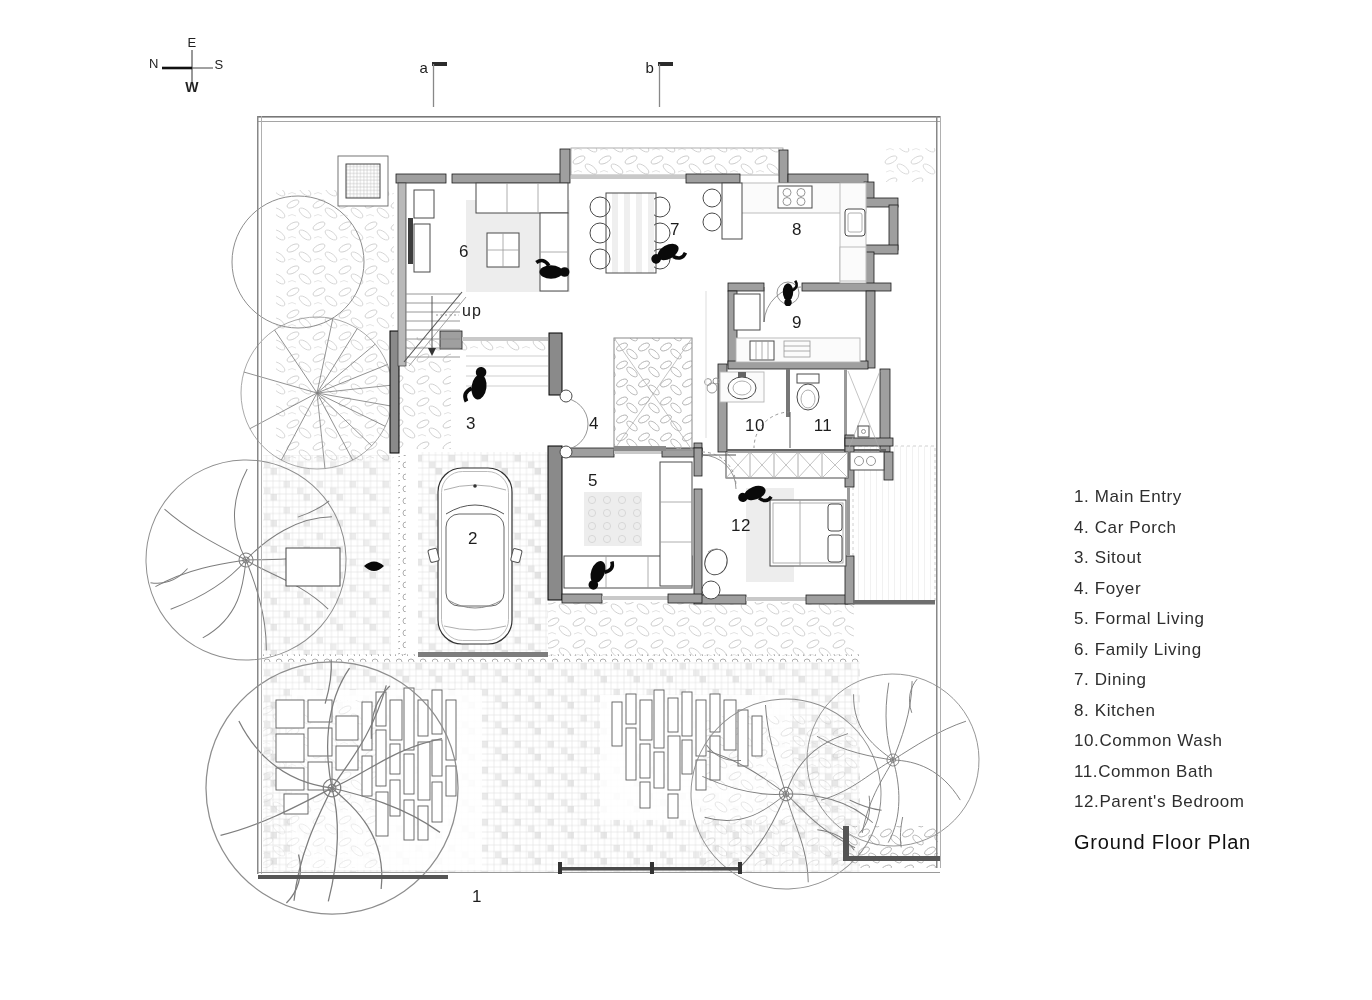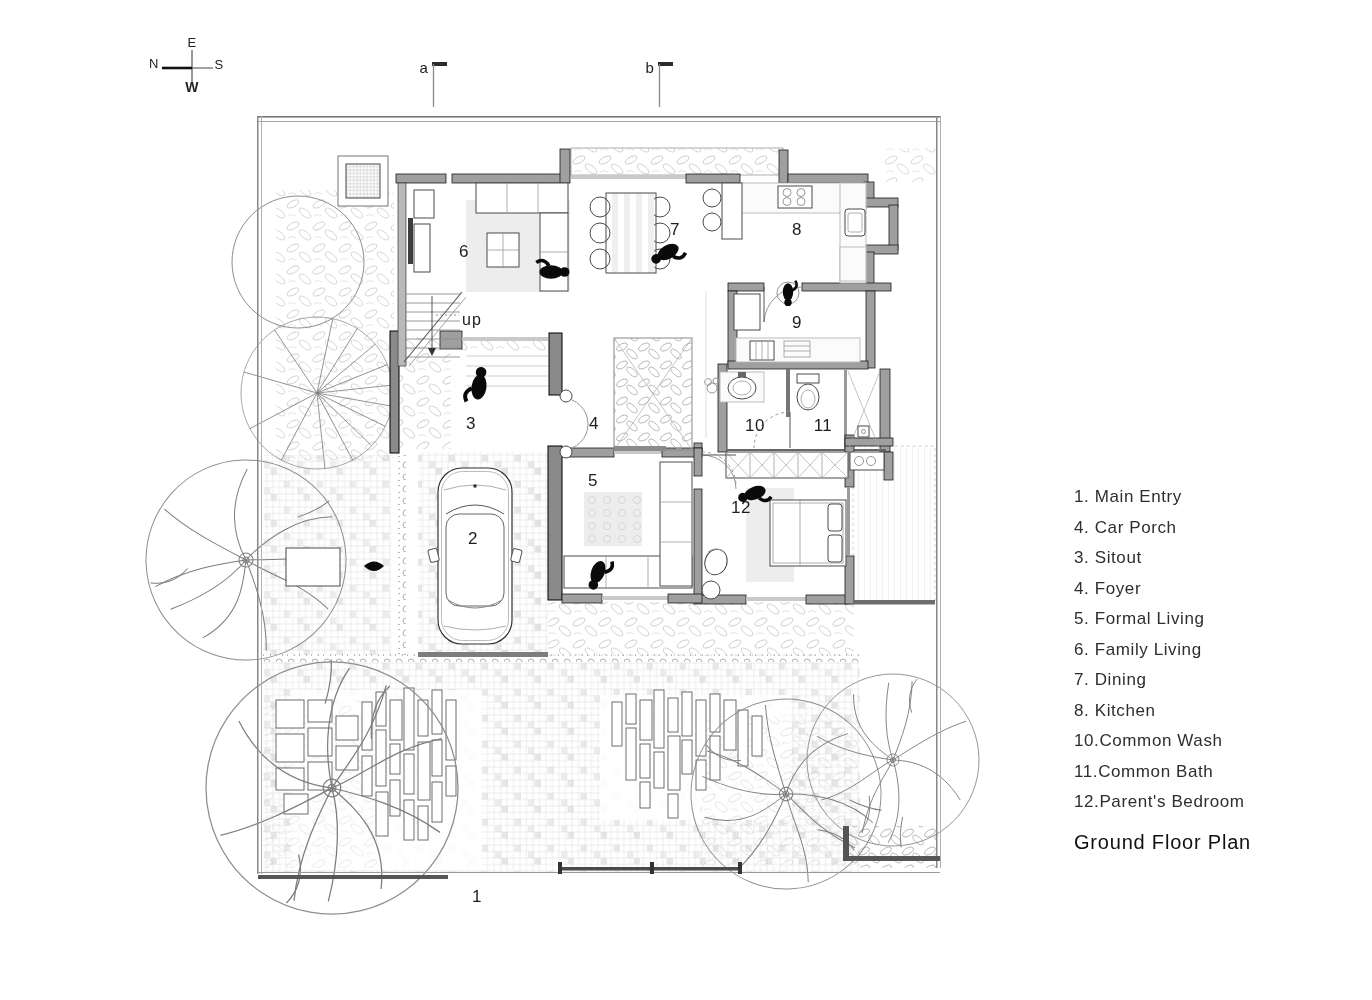--- a/index.html
+++ b/index.html
@@ -478,34 +478,34 @@
 </svg>
 
 <span class="lab cmp" style="left:192px;top:42px;">E</span>
 <span class="lab cmp" style="left:154px;top:63px;">N</span>
 <span class="lab cmp" style="left:219px;top:64px;">S</span>
 <span class="lab cmp b" style="left:192px;top:87px;">W</span>
 
 <span class="lab sm" style="left:424px;top:67px;">a</span>
 <span class="lab sm" style="left:650px;top:67px;">b</span>
 
-<span class="lab up" style="left:472px;top:320px;">up</span>
+<span class="lab up" style="left:472px;top:311px;">up</span>
 
 <span class="lab" style="left:477px;top:897px;">1</span>
 <span class="lab" style="left:473px;top:539px;">2</span>
 <span class="lab" style="left:471px;top:424px;">3</span>
 <span class="lab" style="left:594px;top:424px;">4</span>
 <span class="lab" style="left:593px;top:481px;">5</span>
 <span class="lab" style="left:464px;top:252px;">6</span>
 <span class="lab" style="left:675px;top:230px;">7</span>
 <span class="lab" style="left:797px;top:230px;">8</span>
 <span class="lab" style="left:797px;top:323px;">9</span>
 <span class="lab" style="left:755px;top:426px;">10</span>
 <span class="lab" style="left:823px;top:426px;">11</span>
-<span class="lab" style="left:741px;top:508px;">12</span>
+<span class="lab" style="left:741px;top:526px;">12</span>
 
 <div id="legend">
   <div class="leg-item">1. Main Entry</div>
   <div class="leg-item">4. Car Porch</div>
   <div class="leg-item">3. Sitout</div>
   <div class="leg-item">4. Foyer</div>
   <div class="leg-item">5. Formal Living</div>
   <div class="leg-item">6. Family Living</div>
   <div class="leg-item">7. Dining</div>
   <div class="leg-item">8. Kitchen</div>

